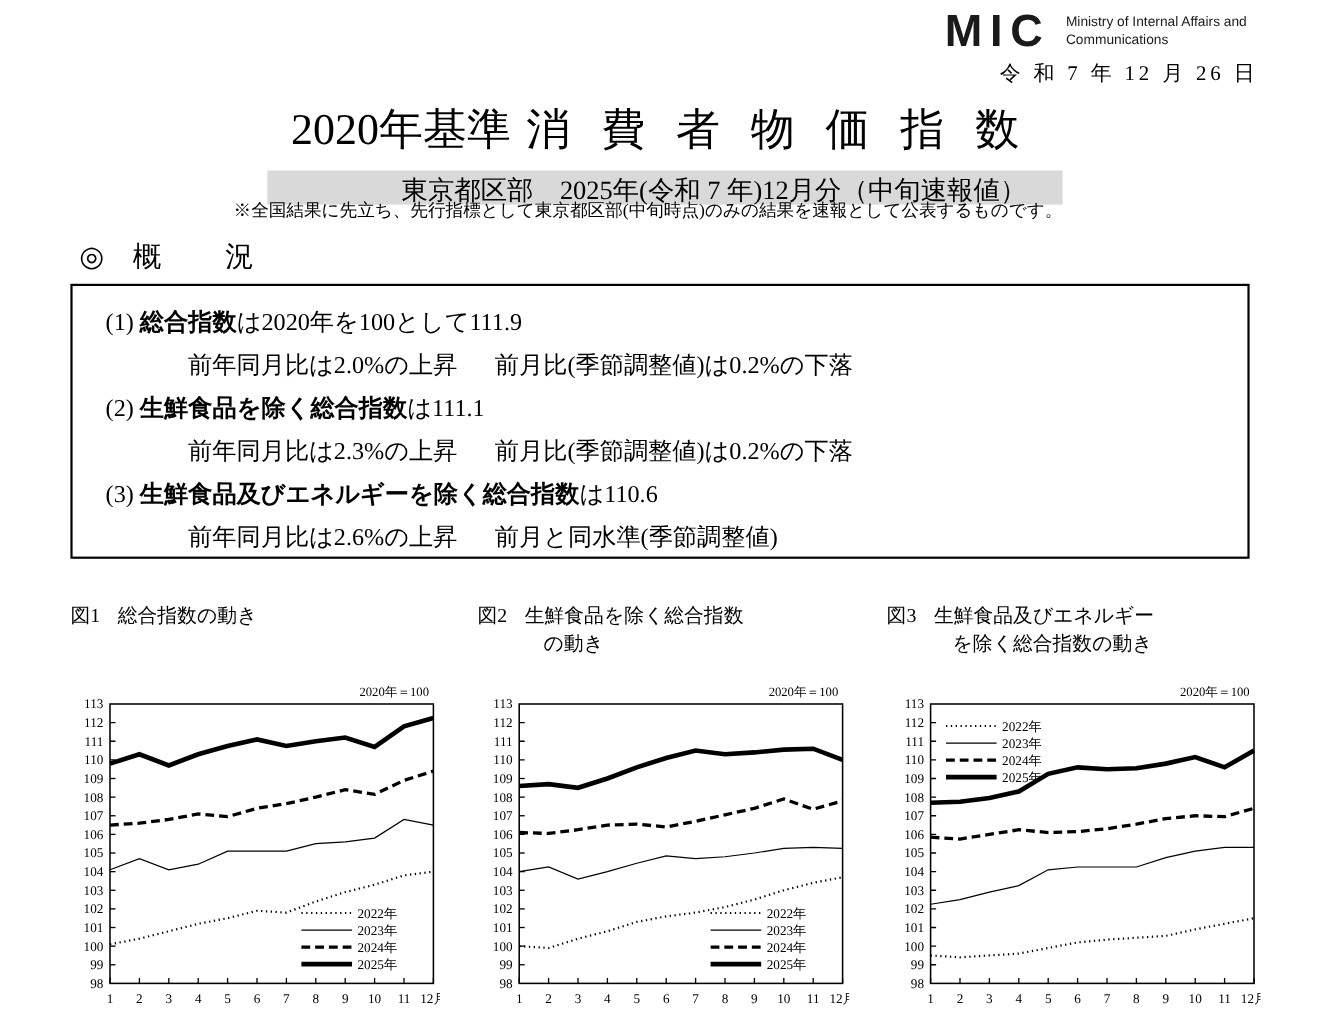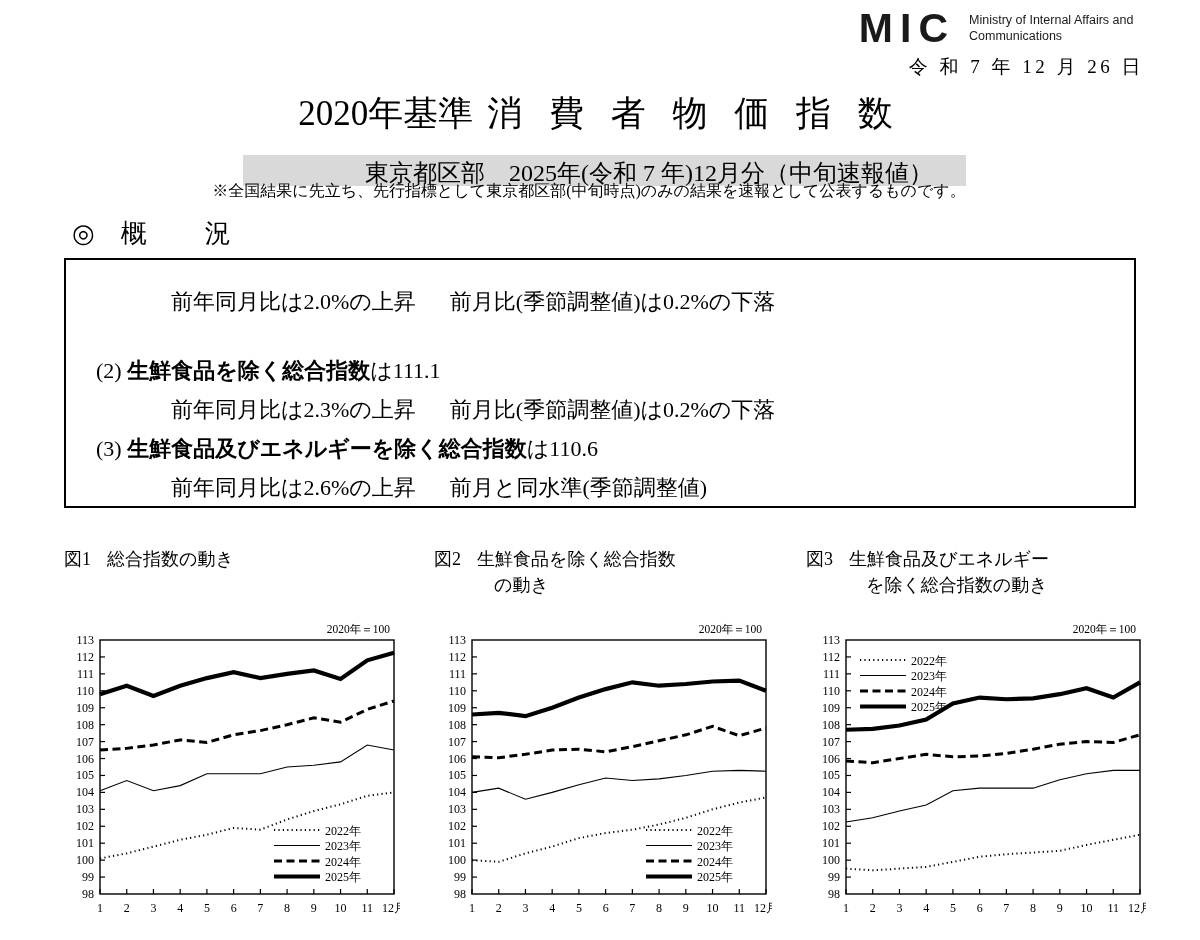--- a/index.html
+++ b/index.html
@@ -51,21 +51,21 @@
     letter-spacing: 3.5px;
     white-space: nowrap;
   }
 
   #doc-title {
     position: absolute;
     top: 90px;
     left: 0;
     width: 1200px;
     text-align: center;
-    font-size: 35px;
+    font-size: 40px;
     white-space: nowrap;
   }
   #doc-title .t-plain { letter-spacing: 0px; }
   #doc-title .t-wide  { letter-spacing: 9px; margin-left: 14px; }
 
   #subtitle-band {
     position: absolute;
     top: 155px;
     left: 243px;
     width: 723px;
@@ -168,20 +168,24 @@
 <div id="subtitle-note">※全国結果に先立ち、先行指標として東京都区部(中旬時点)のみの結果を速報として公表するものです。</div>
 
 <div id="overview-heading">
   <span>◎</span>
   <span class="ov-label">概　況</span>
 </div>
 
 <div id="summary-box">
 
   <div class="summary-item" style="top:18px;">
+    <div class="summary-head">
+      <span class="num">(1)</span>
+      <span class="bold">総合指数</span><span>は2020年を100として111.9</span>
+    </div>
     <div class="summary-sub">
       <span>前年同月比は2.0%の上昇</span><span class="gap"></span><span>前月比(季節調整値)は0.2%の下落</span>
     </div>
   </div>
 
   <div class="summary-item" style="top:96px;">
     <div class="summary-head">
       <span class="num">(2)</span>
       <span class="bold">生鮮食品を除く総合指数</span><span>は111.1</span>
     </div>

